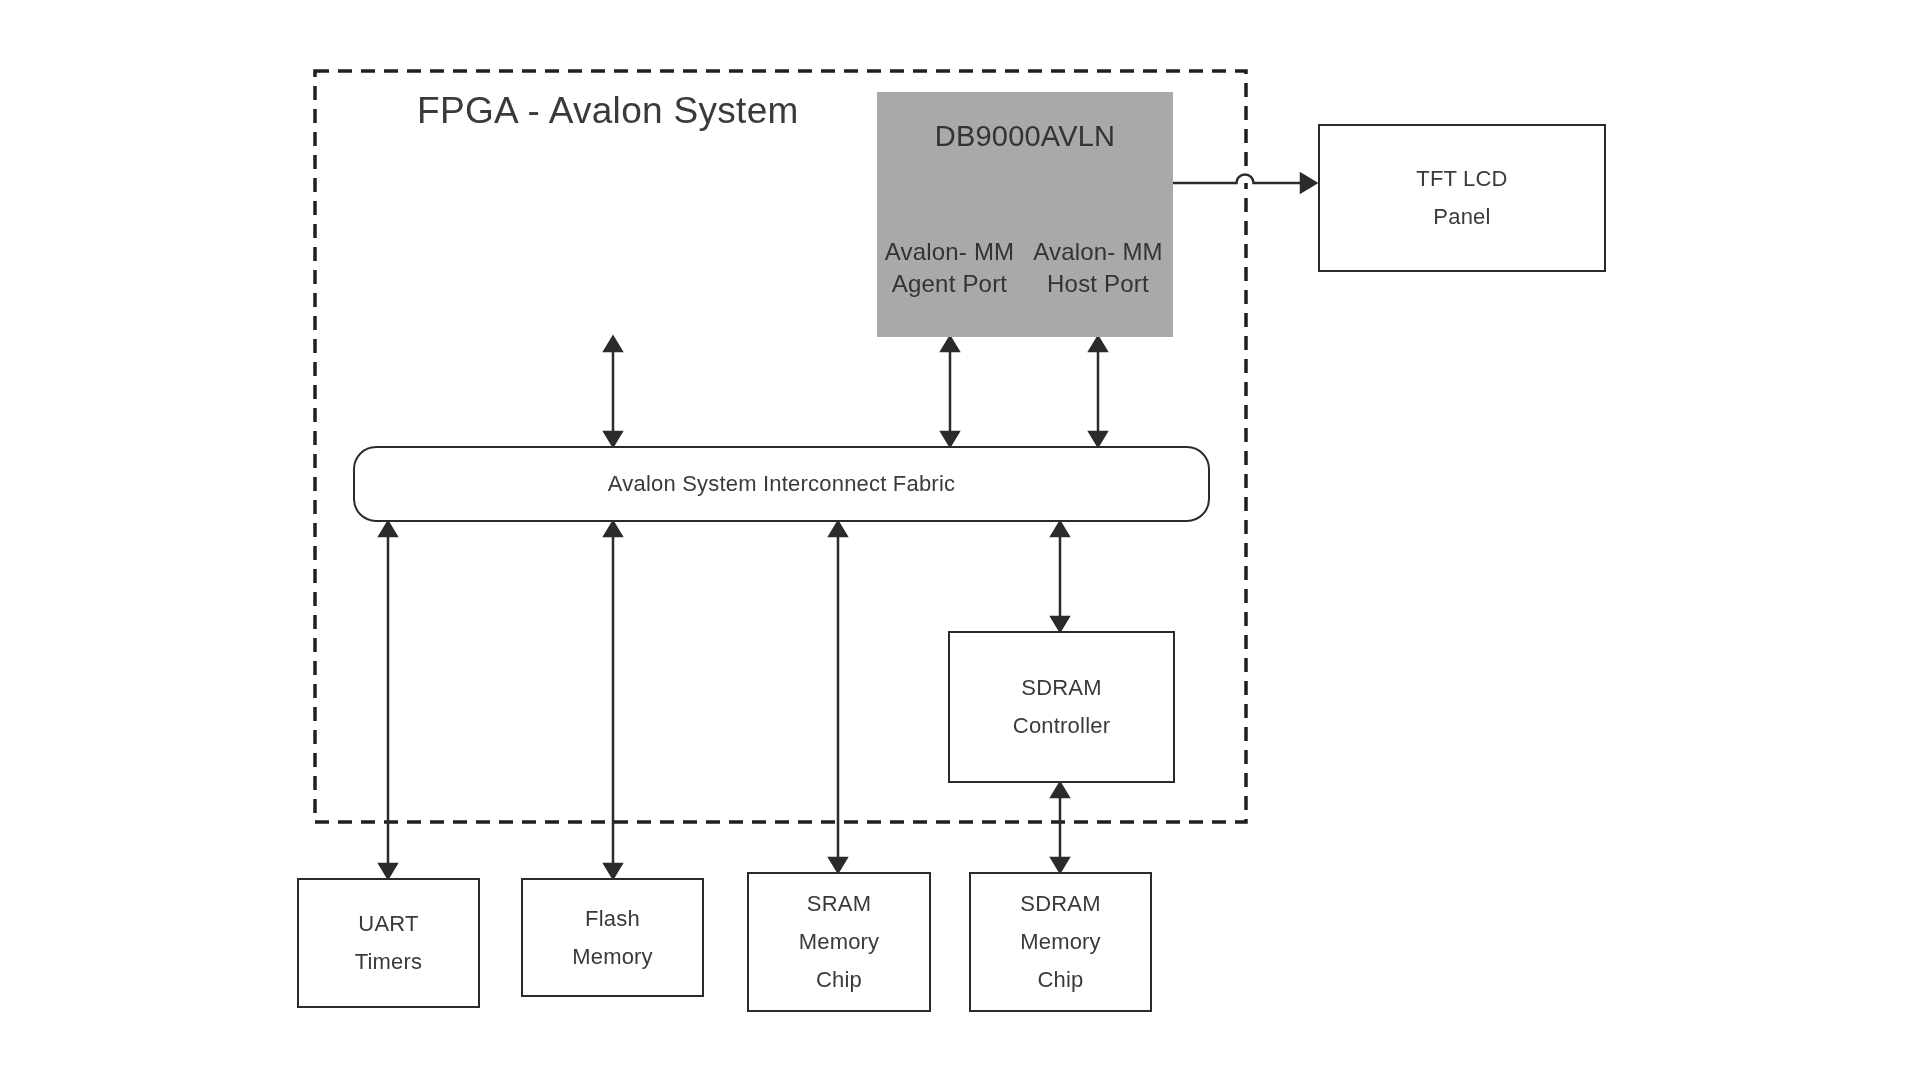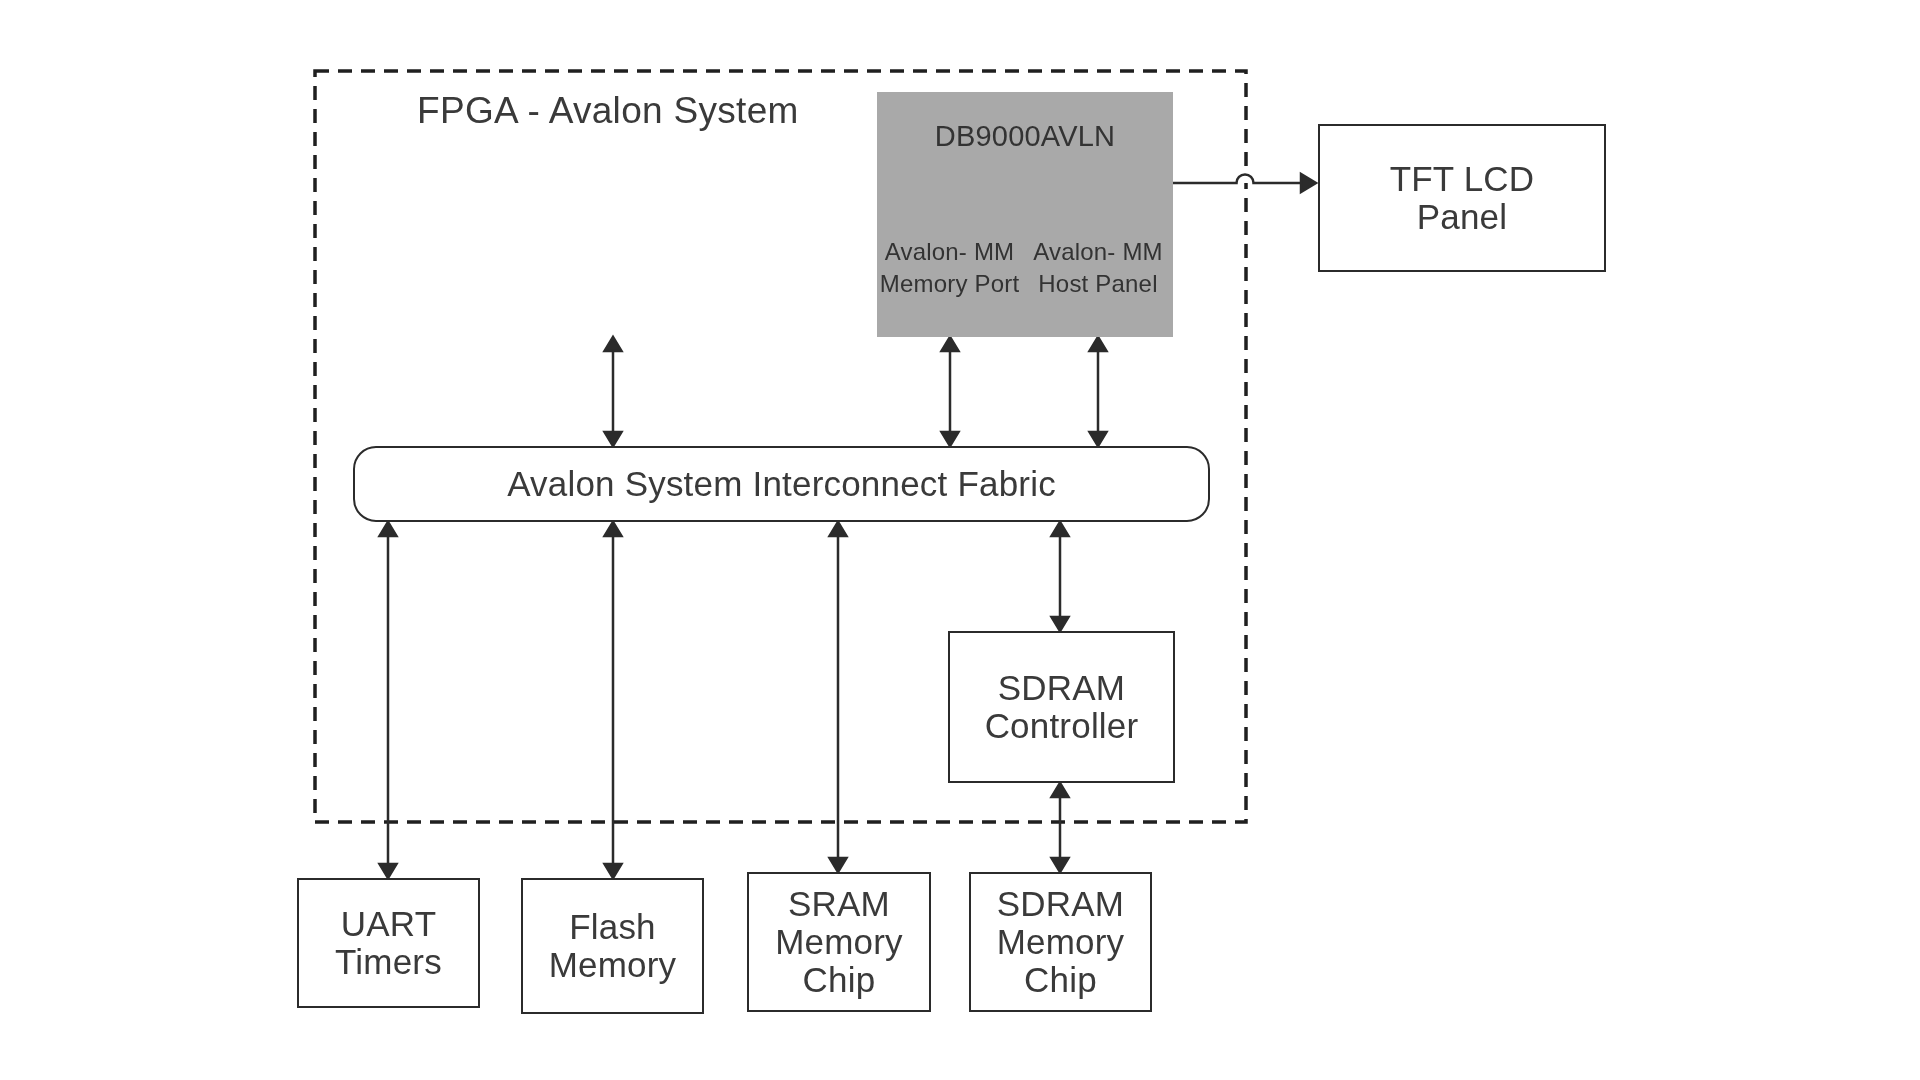--- a/index.html
+++ b/index.html
@@ -7,21 +7,21 @@
     --text-color:#3a3a3a;
     --controller-fill:#a9a9a9;
   }
   html,body{margin:0;padding:0;background:#ffffff;}
   body{font-family:"Liberation Sans", sans-serif;}
   #canvas{position:relative;width:1920px;height:1080px;background:#ffffff;overflow:hidden;}
   #connector-layer{position:absolute;left:0;top:0;width:1920px;height:1080px;}
   .box{
     position:absolute;background:#ffffff;border:2px solid var(--line-color);
     display:flex;flex-direction:column;align-items:center;justify-content:center;
-    text-align:center;font-size:35px;line-height:38px;color:var(--text-color);
+    text-align:center;font-size:22px;line-height:38px;color:var(--text-color);
     box-sizing:border-box;letter-spacing:0.2px;
   }
   .gray-box{
     position:absolute;background:var(--controller-fill);border:none;
     box-sizing:border-box;color:#333333;text-align:center;letter-spacing:0.2px;
   }
   .gray-box .block-title{margin-top:27px;font-size:29px;line-height:35px;}
   .port-row{position:absolute;left:0;right:0;top:144px;}
   .port{position:absolute;font-size:24px;line-height:32px;text-align:center;color:#333333;}
   .port.agent{left:0;width:145px;}
@@ -102,25 +102,25 @@
   <div id="diagram-title">FPGA - Avalon System</div>
 
 
   <div class="gray-box" style="left:877px;top:92px;width:296px;height:245px;">
     <div class="block-title">
       <span class="line-span">DB9000AVLN</span>
     </div>
     <div class="port-row">
       <div class="port agent">
         <span class="line-span">Avalon- MM</span>
-        <span class="line-span">Memory Port</span>
+        <span class="line-span">Agent Port</span>
       </div>
       <div class="port host">
         <span class="line-span">Avalon- MM</span>
-        <span class="line-span">Host Panel</span>
+        <span class="line-span">Host Port</span>
       </div>
     </div>
   </div>
 
   <div class="box" style="left:1318px;top:124px;width:288px;height:148px;">
     <span class="line-span">TFT LCD</span>
     <span class="line-span">Panel</span>
   </div>
 
   <div class="box" style="left:353px;top:446px;width:857px;height:76px;border-radius:23px;">
@@ -130,21 +130,21 @@
   <div class="box" style="left:948px;top:631px;width:227px;height:152px;">
     <span class="line-span">SDRAM</span>
     <span class="line-span">Controller</span>
   </div>
 
   <div class="box" style="left:297px;top:878px;width:183px;height:130px;">
     <span class="line-span">UART</span>
     <span class="line-span">Timers</span>
   </div>
 
-  <div class="box" style="left:521px;top:878px;width:183px;height:136px;">
+  <div class="box" style="left:521px;top:878px;width:183px;height:119px;">
     <span class="line-span">Flash</span>
     <span class="line-span">Memory</span>
   </div>
 
   <div class="box" style="left:747px;top:872px;width:184px;height:140px;">
     <span class="line-span">SRAM</span>
     <span class="line-span">Memory</span>
     <span class="line-span">Chip</span>
   </div>
 

